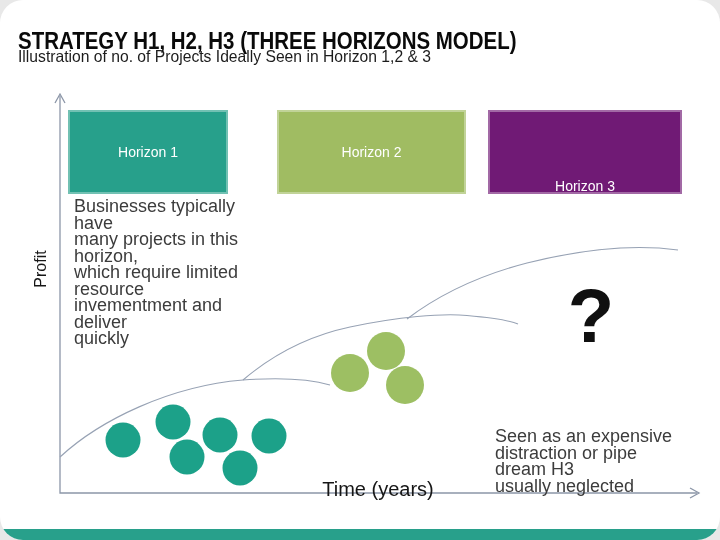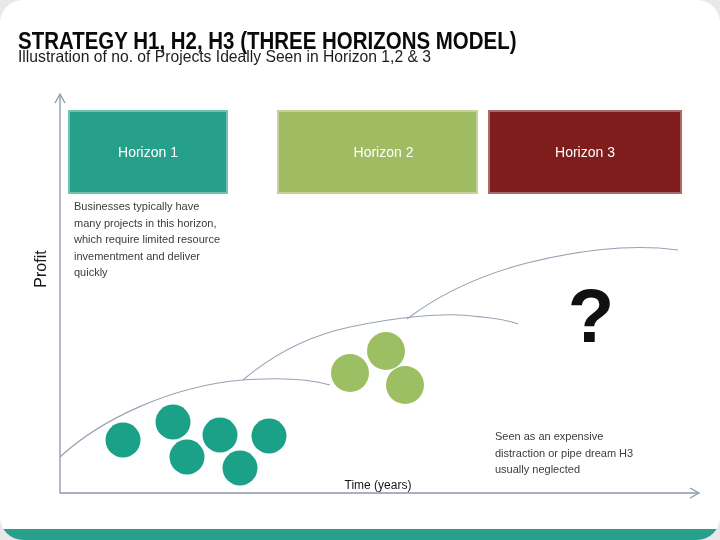--- a/index.html
+++ b/index.html
@@ -17,36 +17,36 @@
   }
   .diagram-svg { position:absolute; left:0; top:0; }
   .curve { fill:none; stroke-width:1.1px; }
   .axis  { fill:none; stroke-width:1.3px; }
   .hbox {
     position:absolute; top:110px; height:84px; display:flex; align-items:center;
     justify-content:center; color:#ffffff; font-size:14px;
     box-shadow: inset 0 0 0 2px rgba(255,255,255,0.35);
   }
   .hbox1 { left:68px;  width:160px; }
-  .hbox2 { left:277px; width:189px;padding-left:12px; }
+  .hbox2 { left:277px; width:189px; }
   .hbox3 { left:488px; width:194px; }
   .desc {
-    position:absolute; font-size:11px; line-height:16.5px; color:#3c3c3c;
+    position:absolute; font-size:18px; line-height:16.5px; color:#3c3c3c;
     white-space:pre-line;
   }
   .desc1 { left:74px;  top:198px; width:200px; }
   .desc2 { left:286px; top:201px; width:190px; }
   .desc3 { left:495px; top:428px; width:185px; }
   .profit-label {
     position:absolute; left:-9px; top:260px; width:100px; text-align:center;
     font-size:16px; color:#161616; transform:rotate(-90deg);
   }
   .time-label {
     position:absolute; left:308px; top:478px; width:140px; text-align:center;
-    font-size:12px; color:#161616;
+    font-size:20px; color:#161616;
   }
   .qmark {
     position:absolute; left:556px; top:281px; width:70px; text-align:center;
     font-size:76px; line-height:70px; font-weight:700; color:#101010;
   }
   .footer-bar { position:absolute; left:0; top:529px; width:720px; height:11px; }
 </style>
 </head>
 <body>
 
@@ -77,21 +77,21 @@
 
   <h1 class="title">STRATEGY H1, H2, H3 (THREE HORIZONS MODEL)</h1>
   <div class="subtitle">Illustration of no. of Projects Ideally Seen in Horizon 1,2 &amp; 3</div>
 
   <div class="hbox hbox1" style="background-color: rgb(39, 160, 139);">
     <span>Horizon 1</span>
   </div>
   <div class="hbox hbox2" style="background-color: rgb(160, 188, 98);">
     <span>Horizon 2</span>
   </div>
-  <div class="hbox hbox3" style="background-color: #7f1d1d;">
+  <div class="hbox hbox3" style="background-color: #701a75; align-items: flex-end;">
     <span>Horizon 3</span>
   </div>
 
   <div class="desc desc1">Businesses typically have
 many projects in this horizon,
 which require limited resource
 invementment and deliver
 quickly</div>
   <div class="desc desc3">Seen as an expensive
 distraction or pipe dream H3

